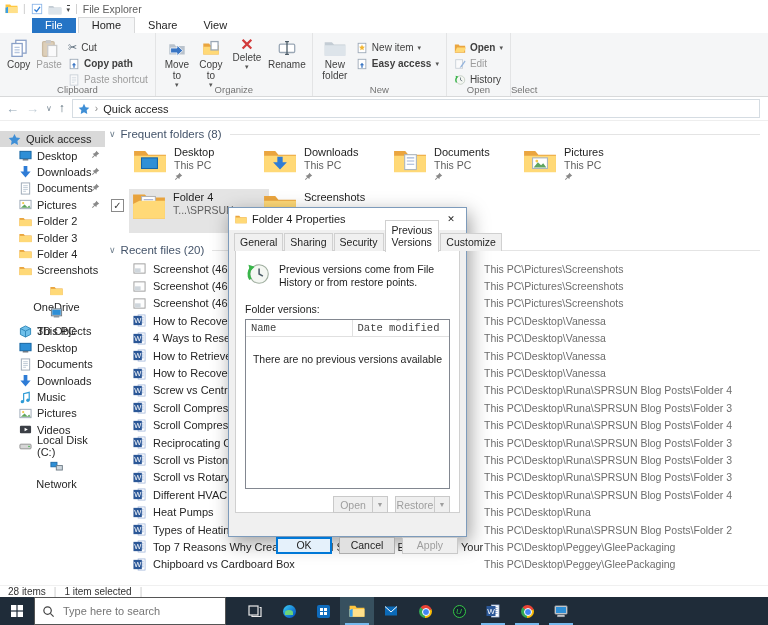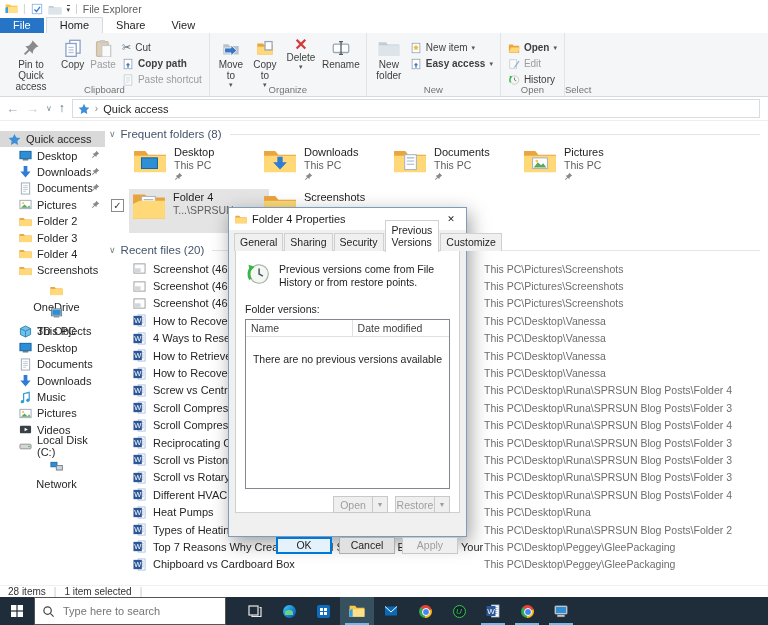--- a/index.html
+++ b/index.html
@@ -9,21 +9,21 @@
   svg{display:block;}
   .ic{flex:none;}
 
   
   .tbar{position:absolute;left:0;top:0;right:0;height:17px;background:#fff;display:flex;align-items:center;gap:5px;padding-left:5px;}
   .tbar .sep{color:#c8c8c8;font-size:10px;}
   .tbar .title{color:#5d5d5d;font-size:10.5px;}
   .qat-caret{font-size:7px;color:#444;border-top:1px solid #444;line-height:6px;padding-top:1px;}
 
   
-  .tabrow{position:absolute;left:0;top:17px;right:0;height:16px;background:#fff;display:flex;align-items:flex-end;}
+  .tabrow{position:absolute;left:0;top:17px;right:0;height:16px;background:#fff;display:flex;align-items:flex-end;padding-left:32px;}
   .rtab{padding:1px 13px 2px;font-size:11px;cursor:default;}
   .rtab.file{background:#2574c5;color:#fff;margin-right:2px;}
   .rtab.active{background:#f5f6f7;border:1px solid #d8d9da;border-bottom:none;}
 
   
   .ribbon{position:absolute;left:0;top:33px;right:0;height:64px;background:#f5f6f7;border-bottom:1px solid #d8d9da;display:flex;}
   .rgroup{position:relative;padding:4px 4px 12px;display:flex;align-items:flex-start;border-right:1px solid #e3e4e5;}
   .glabel{position:absolute;bottom:1px;left:0;right:0;text-align:center;font-size:9.5px;color:#737373;}
   .bigbtn{display:flex;flex-direction:column;align-items:center;padding:2px 3px;cursor:default;}
   .bigbtn .blabel{font-size:10px;color:#3f3f3f;text-align:center;line-height:11px;margin-top:2px;}
@@ -93,21 +93,21 @@
   .dtitle .t{font-size:11px;color:#1e1e1e;flex:1;}
   .dclose{width:30px;height:22px;display:flex;align-items:center;justify-content:center;font-size:9px;color:#1e1e1e;cursor:default;}
   .dtabs{display:flex;align-items:flex-end;height:21px;padding-left:5px;position:relative;z-index:2;}
   .dtab{font-size:10.5px;padding:2px 5px 3px;border:1px solid #d0d0d0;border-bottom:none;background:#f0f0f0;margin-right:1px;color:#1e1e1e;cursor:default;}
   .dtab.active{background:#fff;padding:3px 6px 4px;position:relative;top:1px;}
   .dpage{position:absolute;left:6px;right:6px;top:42px;height:263px;background:#fff;border:1px solid #d0d0d0;padding:10px 9px;}
   .ddesc{display:flex;gap:8px;}
   .ddesc .txt{font-size:10.5px;line-height:13px;color:#1e1e1e;padding-top:2px;}
   .dlabel{font-size:10.5px;margin-top:14px;}
   .dlist{position:relative;border:1px solid #828790;height:170px;margin-top:4px;background:#fff;}
-  .dlh{display:flex;height:17px;border-bottom:1px solid #e0e0e0;font-size:10.5px;color:#3f3f3f;}
+  .dlh{display:flex;height:17px;border-bottom:1px solid #e0e0e0;font-size:10.5px;color:#3f3f3f;font-family:Liberation Mono, monospace;}
   .dlh .c1{width:52%;padding:2px 0 0 5px;}
   .dlh .c2{flex:1;border-left:1px solid #e0e0e0;padding:2px 0 0 5px;position:relative;}
   .sortc{position:absolute;top:-2px;left:45%;font-size:7px;color:#8a8a8a;}
   .dempty{text-align:center;margin-top:16px;font-size:10.5px;color:#1e1e1e;}
   .dbtnrow{display:flex;justify-content:flex-end;gap:7px;margin-top:7px;}
   .split{display:flex;height:17px;}
   .split .m{width:40px;border:1px solid #c9c9c9;background:#efefef;color:#9e9e9e;font-size:10.5px;display:flex;align-items:center;justify-content:center;}
   .split .a{width:15px;border:1px solid #c9c9c9;border-left:none;background:#efefef;color:#9e9e9e;font-size:7px;display:flex;align-items:center;justify-content:center;}
   .dfoot{position:absolute;left:0;right:0;bottom:0;height:25px;display:flex;justify-content:flex-end;align-items:center;gap:7px;padding-right:8px;}
   .btn{width:56px;height:17px;font-size:10.5px;display:flex;align-items:center;justify-content:center;background:#e1e1e1;border:1px solid #adadad;cursor:default;margin-top:43px;}
@@ -332,26 +332,20 @@
 
   <div class="tabrow">
     <div class="rtab file">File</div>
     <div class="rtab active">Home</div>
     <div class="rtab">Share</div>
     <div class="rtab">View</div>
   </div>
 
   <div class="ribbon">
     <div class="rgroup">
-      <div class="bigbtn" style="width:54px">
-        <svg class="ic" width="18" height="18">
-            <use href="#i-pin"></use>
-          </svg>
-        <div class="blabel">Pin to Quick access</div>
-      </div>
       <div class="bigbtn">
         <svg class="ic" width="18" height="18">
             <use href="#i-copy"></use>
           </svg>
         <div class="blabel">Copy</div>
       </div>
       <div class="bigbtn dis">
         <svg class="ic" width="18" height="18">
             <use href="#i-paste"></use>
           </svg>

